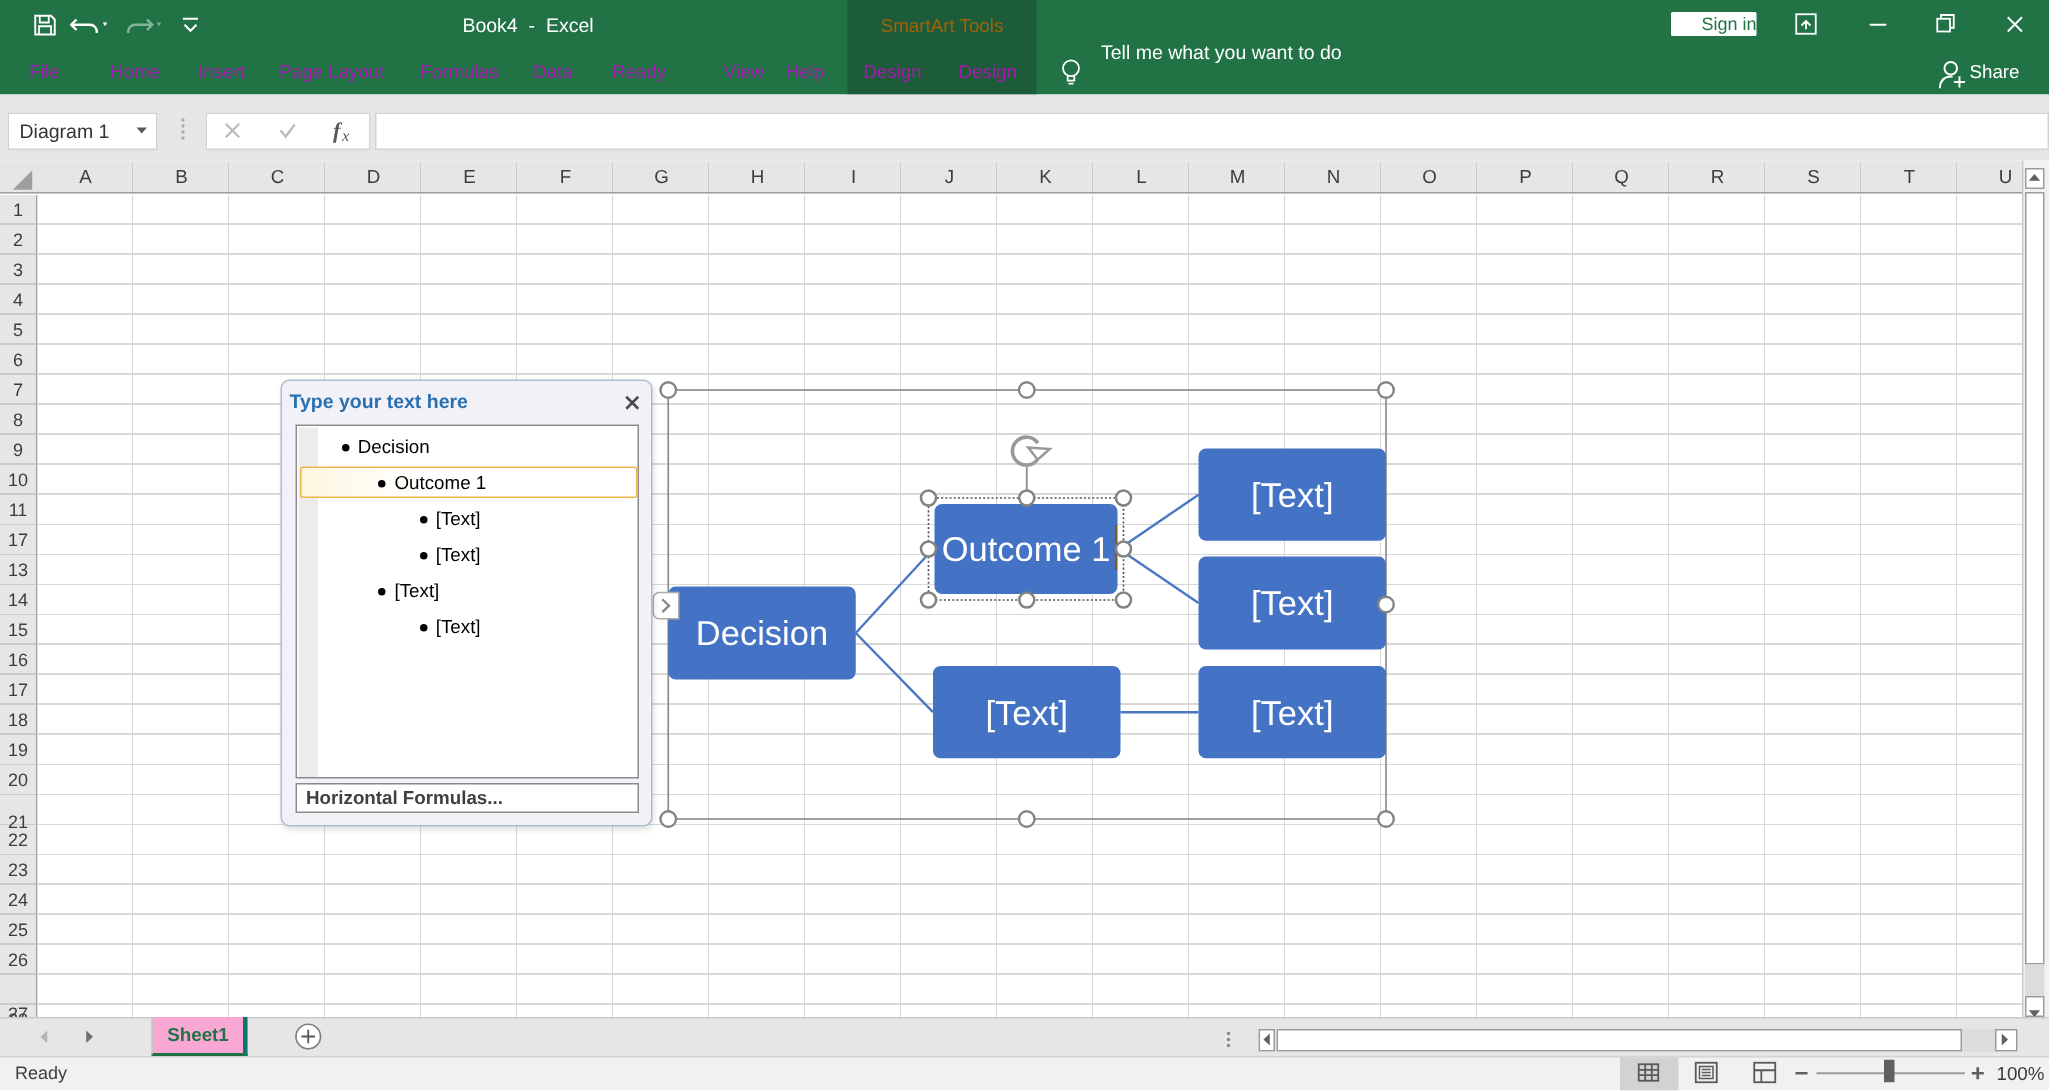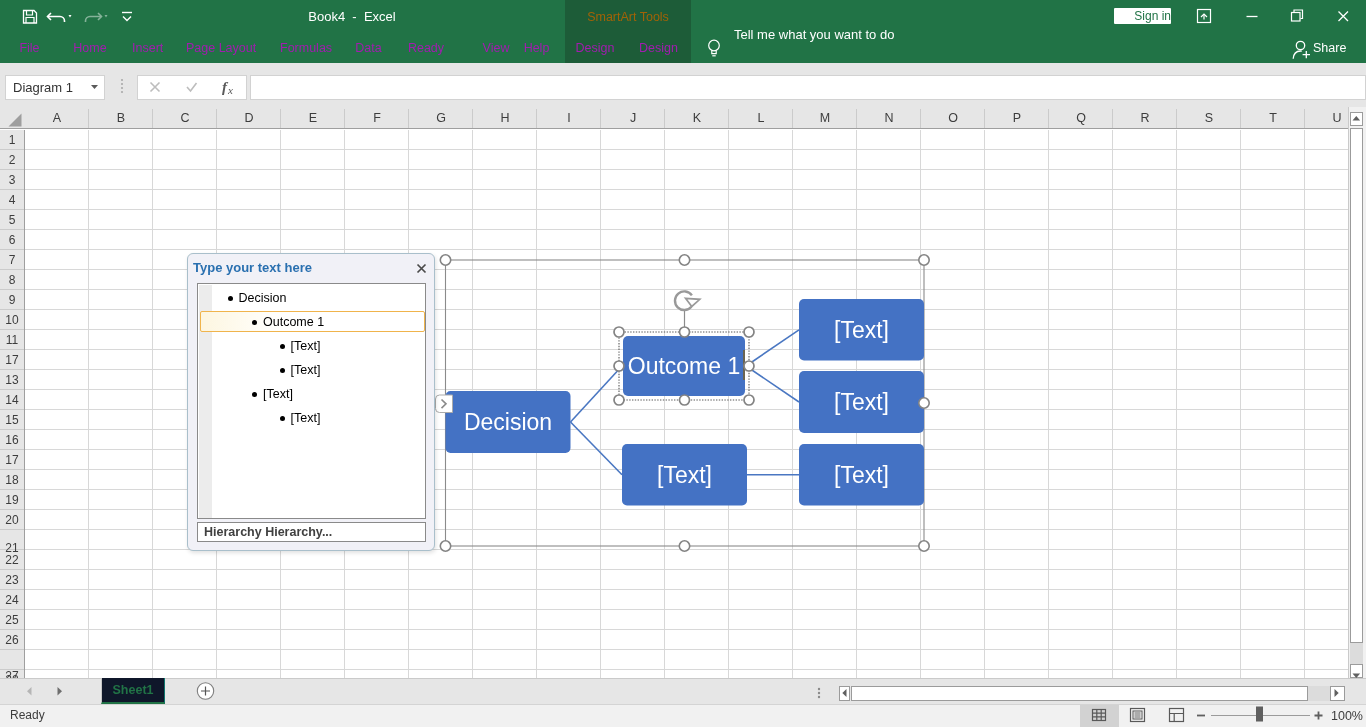--- a/index.html
+++ b/index.html
@@ -36,21 +36,21 @@
   .rn { position:absolute; left:0; width:24px; height:20px; line-height:20px; text-align:center; font-size:12px; color:#3d3d3d; }
 
   
   #grid { left:25px; top:130px; width:1323px; height:548px; background:#fff;
     background-image:
       repeating-linear-gradient(to right, transparent 0 63px, #d8d8d8 63px 64px),
       repeating-linear-gradient(to bottom, transparent 0 19px, #d8d8d8 19px 20px); }
 
   
   #sheetbar { left:0; top:678px; width:1366px; height:26px; background:#e6e6e6; border-top:1px solid #cacaca; }
-  #sheettab { left:101px; top:678px; width:64px; height:26px; background:#0f172a; border-left:1px solid #c6c6c6; border-right:1px solid #0f766e; border-bottom:2.5px solid #217346; color:#217346; font-weight:bold; font-size:12.5px; text-align:center; line-height:24px; }
+  #sheettab { left:101px; top:678px; width:64px; height:26px; background:#f9a8d4; border-left:1px solid #c6c6c6; border-right:3px solid #0f766e; border-bottom:2.5px solid #217346; color:#217346; font-weight:bold; font-size:12.5px; text-align:center; line-height:24px; }
 
   
   #statusbar { left:0; top:704px; width:1366px; height:23px; background:#f1f1f1; border-top:1px solid #d4d4d4; }
   #ready { left:10px; top:704px; height:23px; line-height:23px; font-size:12px; color:#3d3d3d; }
 
   
   #vsb { left:1348px; top:107px; width:18px; height:571px; background:#f1f1f1; border-left:1px solid #cacaca; }
   .sbtn { position:absolute; background:#fff; border:1px solid #9b9b9b; }
 
   
@@ -288,21 +288,21 @@
 <div class="abs" id="tplist">
   <div id="tpgutter"></div>
   <div id="tpsel"></div>
   <div class="tprow" style="left:29.5px; top:2px;"><span class="blt" style="left:0;"></span><span style="padding-left:11px;">Decision</span></div>
   <div class="tprow" style="left:54px; top:26px;"><span class="blt" style="left:0;"></span><span style="padding-left:11px;">Outcome 1</span></div>
   <div class="tprow" style="left:81.5px; top:50px;"><span class="blt" style="left:0;"></span><span style="padding-left:11px;">[Text]</span></div>
   <div class="tprow" style="left:81.5px; top:74px;"><span class="blt" style="left:0;"></span><span style="padding-left:11px;">[Text]</span></div>
   <div class="tprow" style="left:54px; top:98px;"><span class="blt" style="left:0;"></span><span style="padding-left:11px;">[Text]</span></div>
   <div class="tprow" style="left:81.5px; top:122px;"><span class="blt" style="left:0;"></span><span style="padding-left:11px;">[Text]</span></div>
 </div>
-<div class="abs" id="tpcombo">Hierarchy Hierarchy...</div>
+<div class="abs" id="tpcombo">Horizontal Formulas...</div>
 
 <div class="abs" id="sheetbar"></div>
 <div class="abs" id="sheettab">Sheet1</div>
 <div class="abs" id="statusbar"></div>
 <div class="abs" id="ready">Ready</div>
 <div class="abs" id="vsb"></div>
 
 <div class="sbtn" style="left:1349.5px; top:111.5px; width:13.5px; height:14.5px;"></div>
 <div class="sbtn" style="left:1349.5px; top:128px; width:13.5px; height:515px;"></div>
 <div class="abs" style="left:1349.5px; top:643px; width:13.5px; height:21px; background:#dcdcdc;"></div>

